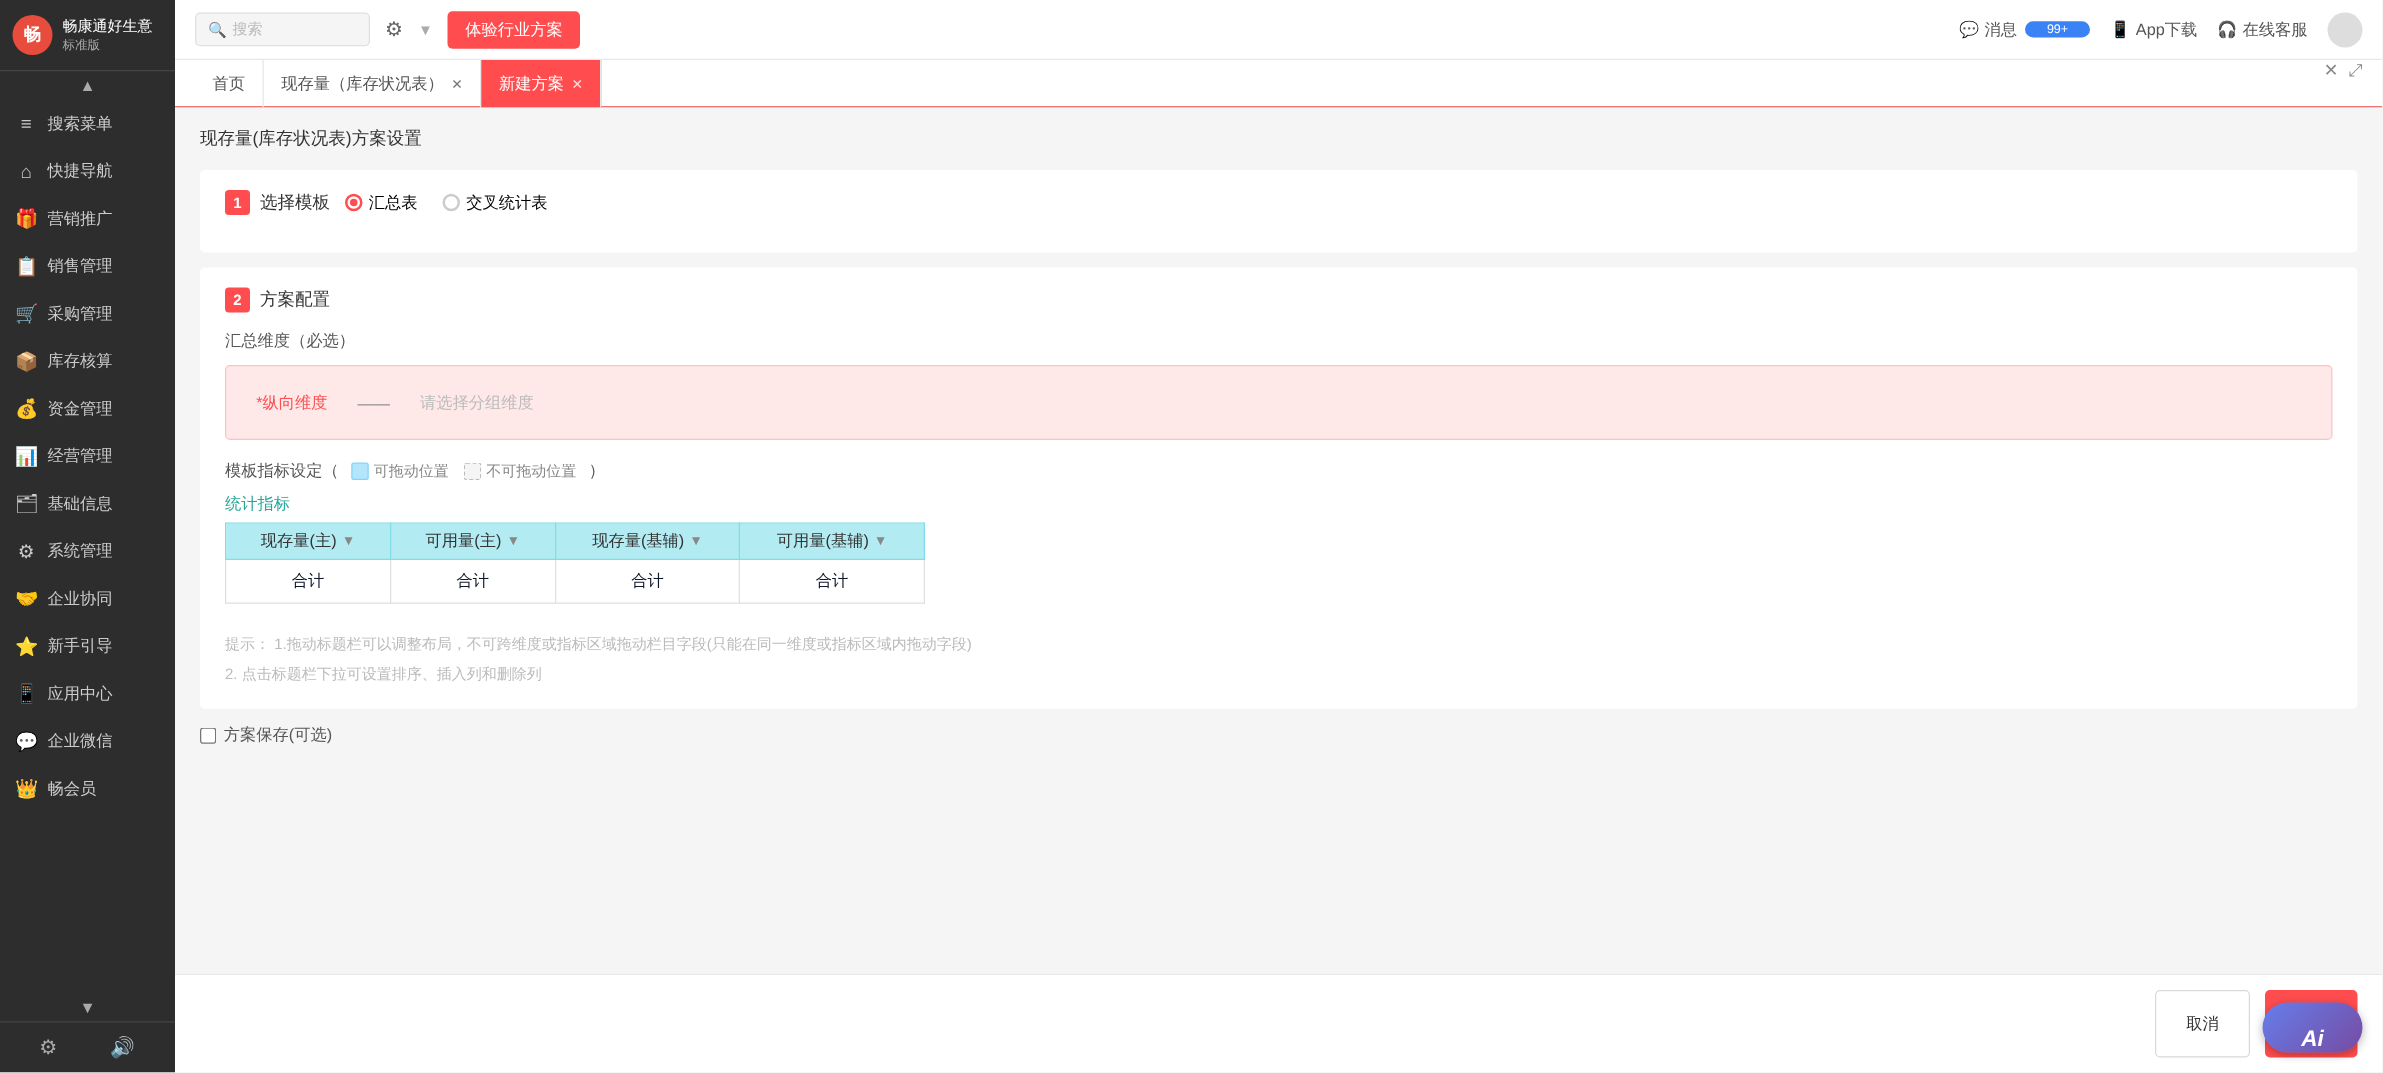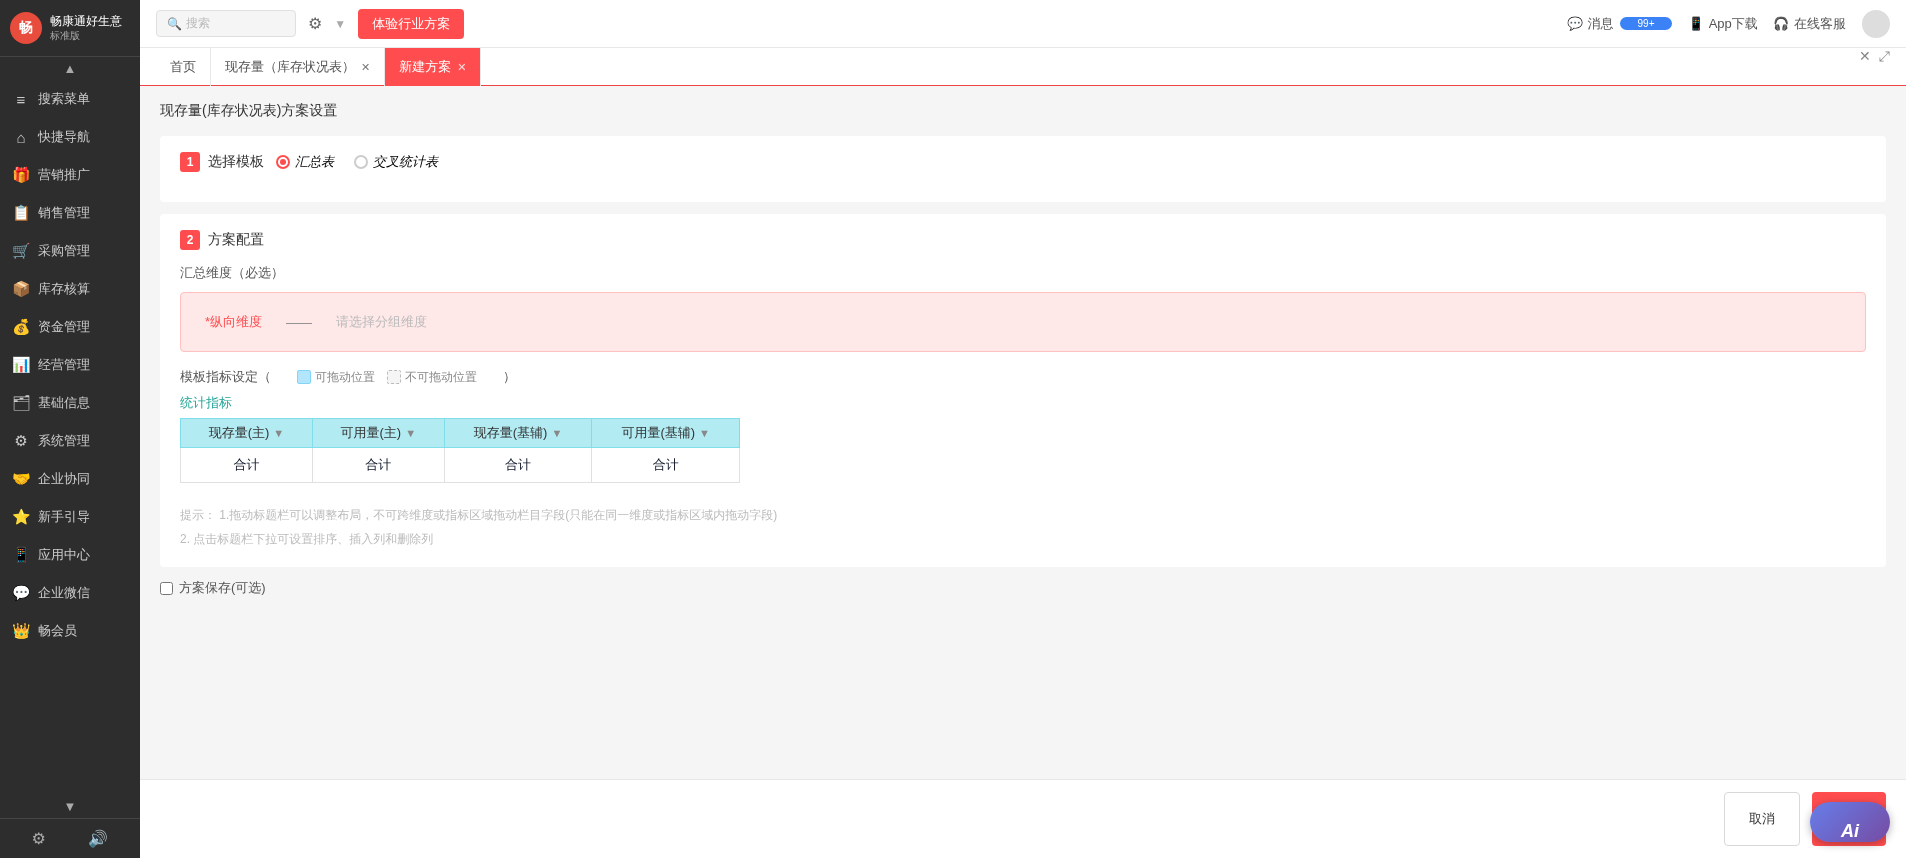--- a/index.html
+++ b/index.html
@@ -190,21 +190,21 @@
       display: flex;
       align-items: center;
       justify-content: center;
       font-size: 12px;
       font-weight: bold;
       flex-shrink: 0;
     }
     .section-title { font-size: 14px; color: #333; font-weight: 500; }
 
     
-    .template-options { display: flex; align-items: flex-end; gap: 20px; margin-left: 4px; font-style: italic; }
+    .template-options { display: flex; align-items: flex-end; gap: 20px; margin-left: 4px; }
     .radio-option { display: flex; align-items: center; gap: 5px; cursor: pointer; font-size: 13px; }
     .radio-circle {
       width: 14px;
       height: 14px;
       border-radius: 50%;
       border: 2px solid #ccc;
       display: flex;
       align-items: center;
       justify-content: center;
     }
@@ -225,21 +225,21 @@
       border-radius: 4px;
       padding: 20px 24px;
       margin-bottom: 16px;
     }
     .dimension-row { display: flex; align-items: center; gap: 16px; }
     .dimension-required { color: #ff4d4f; font-size: 13px; }
     .dimension-line { color: #888; margin: 0 8px; }
     .dimension-placeholder { color: #bbb; font-size: 13px; }
 
     
-    .indicators-label { font-size: 13px; color: #555; margin-bottom: 8px; display: flex; align-items: center; gap: 26px; }
+    .indicators-label { font-size: 13px; color: #555; margin-bottom: 8px; display: flex; align-items: center; gap: 10px; }
     .indicator-legend { display: flex; align-items: center; gap: 12px; font-size: 12px; color: #888; }
     .legend-item { display: flex; align-items: center; gap: 4px; }
     .legend-box {
       width: 14px;
       height: 14px;
       border-radius: 2px;
     }
     .legend-box.draggable { background: #b3e5fc; border: 1px solid #81d4fa; }
     .legend-box.non-draggable { background: #f5f5f5; border: 1px dashed #bbb; }
 

